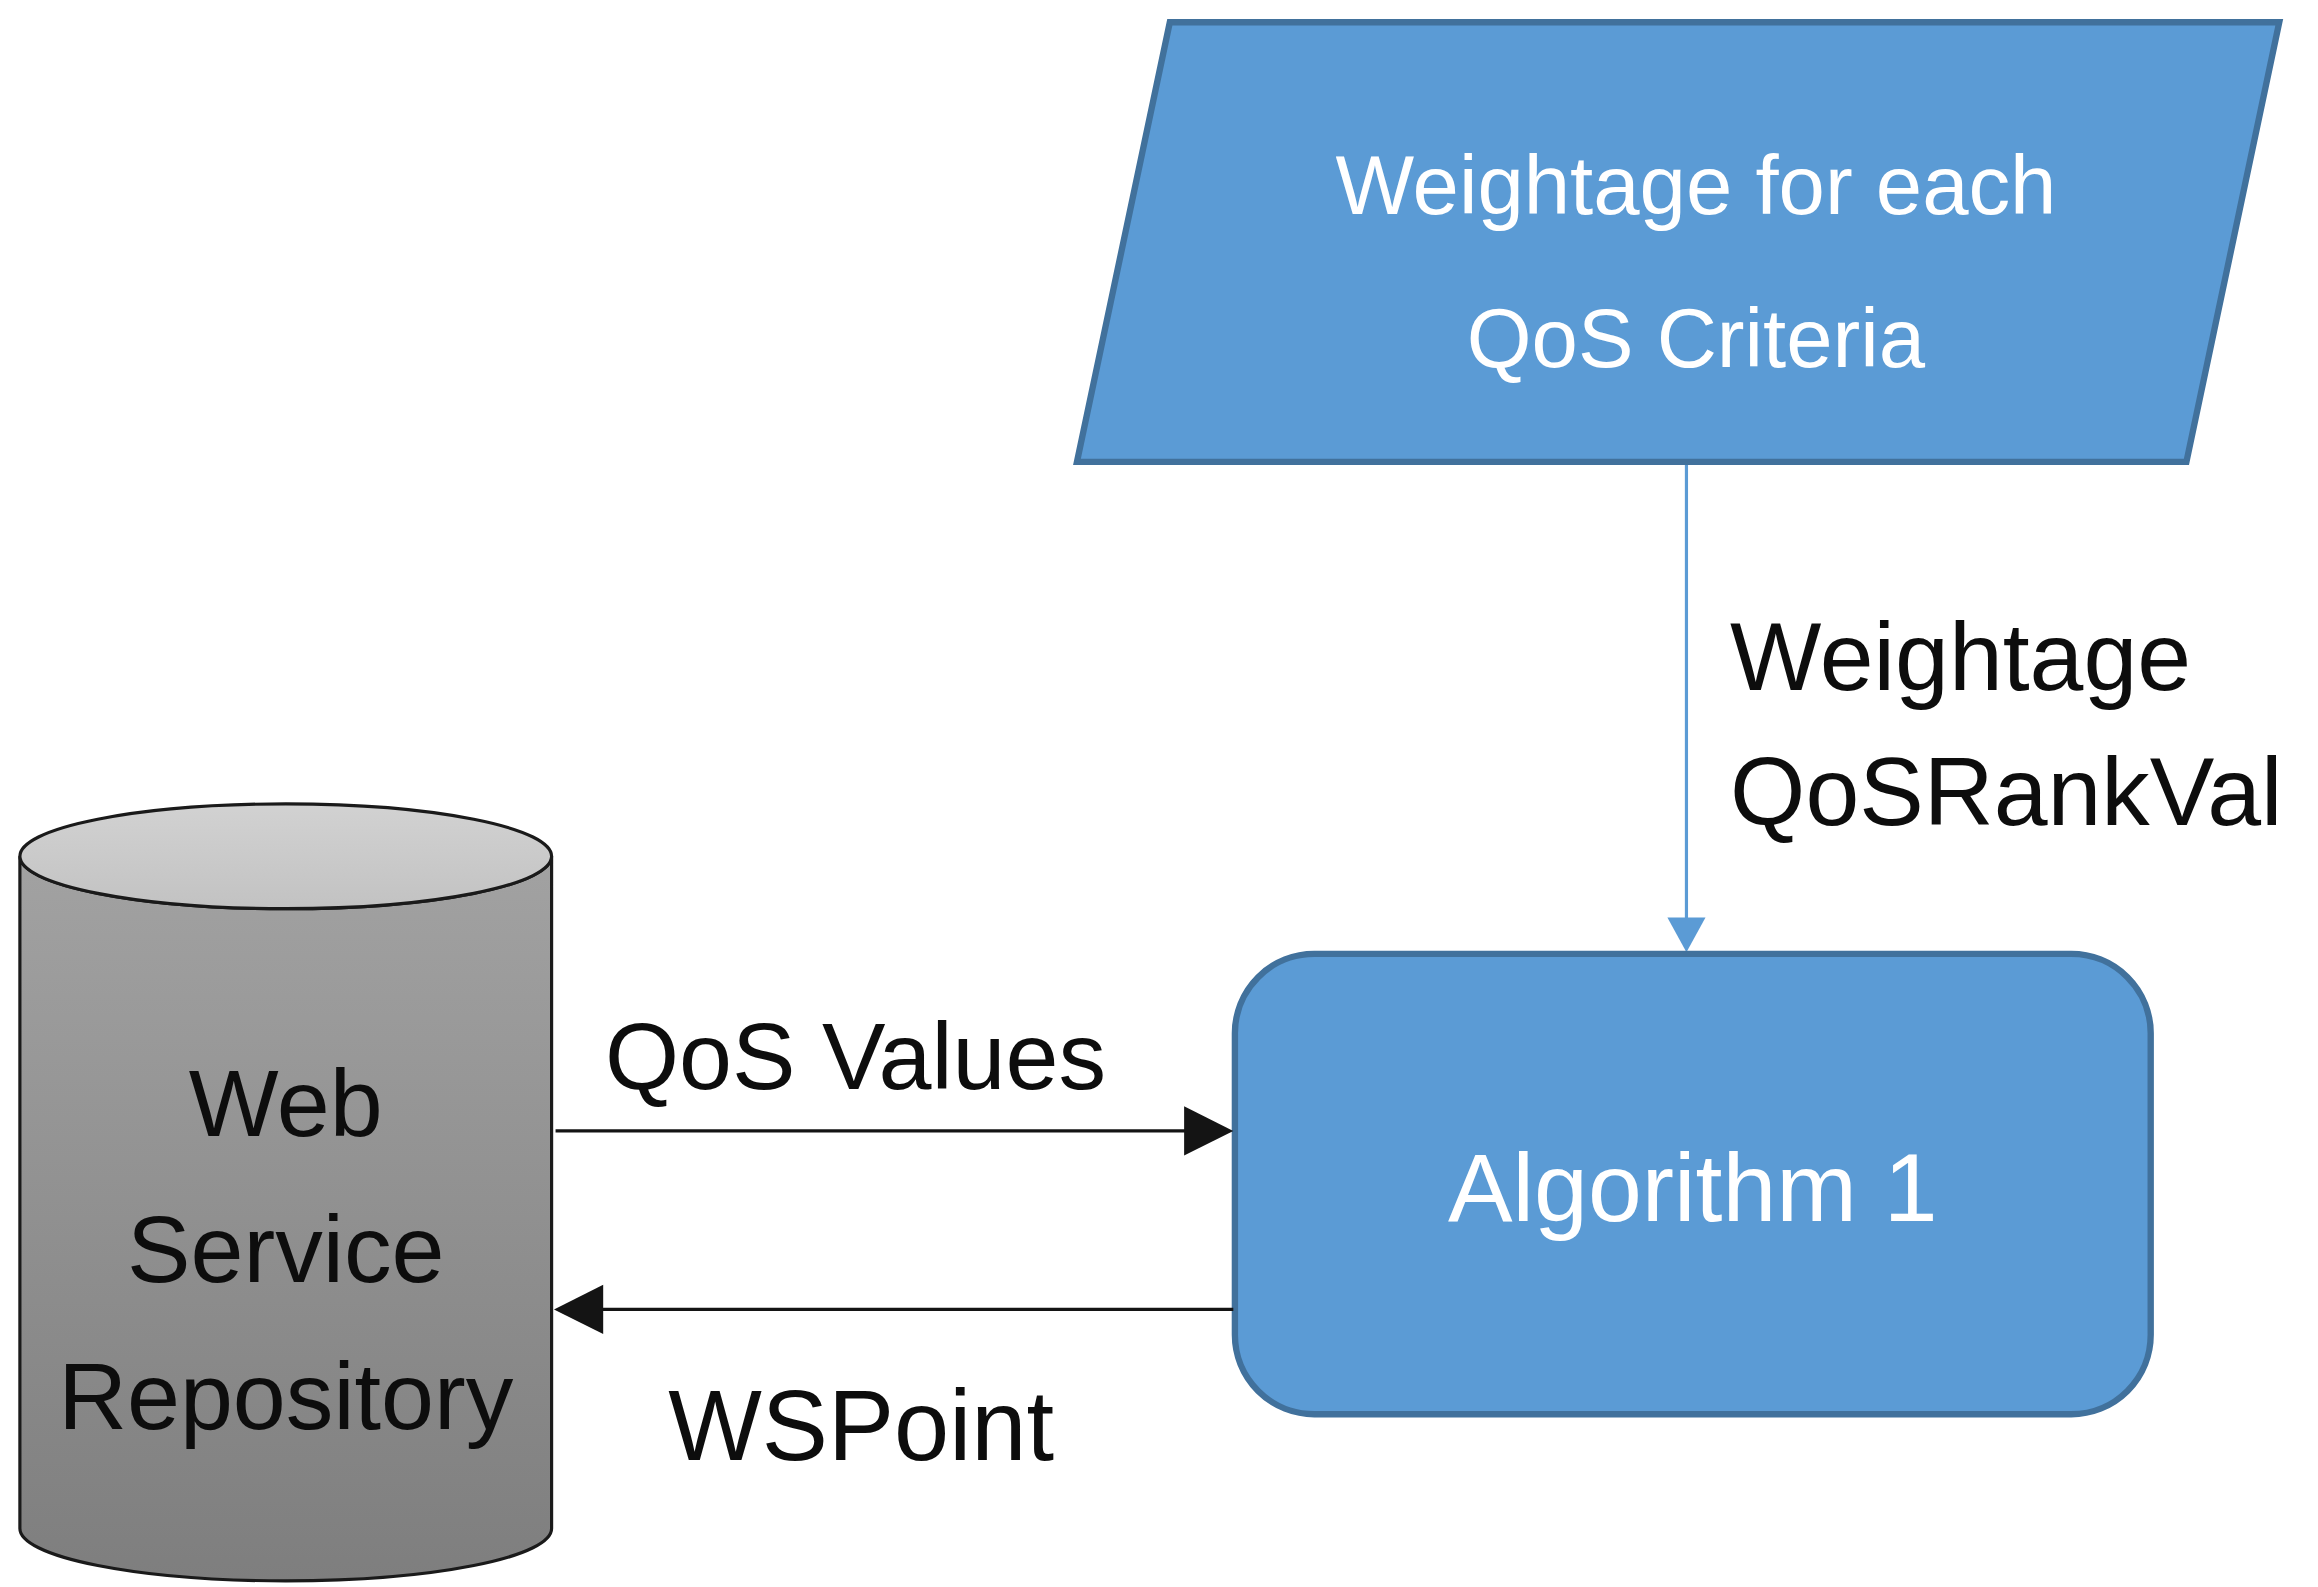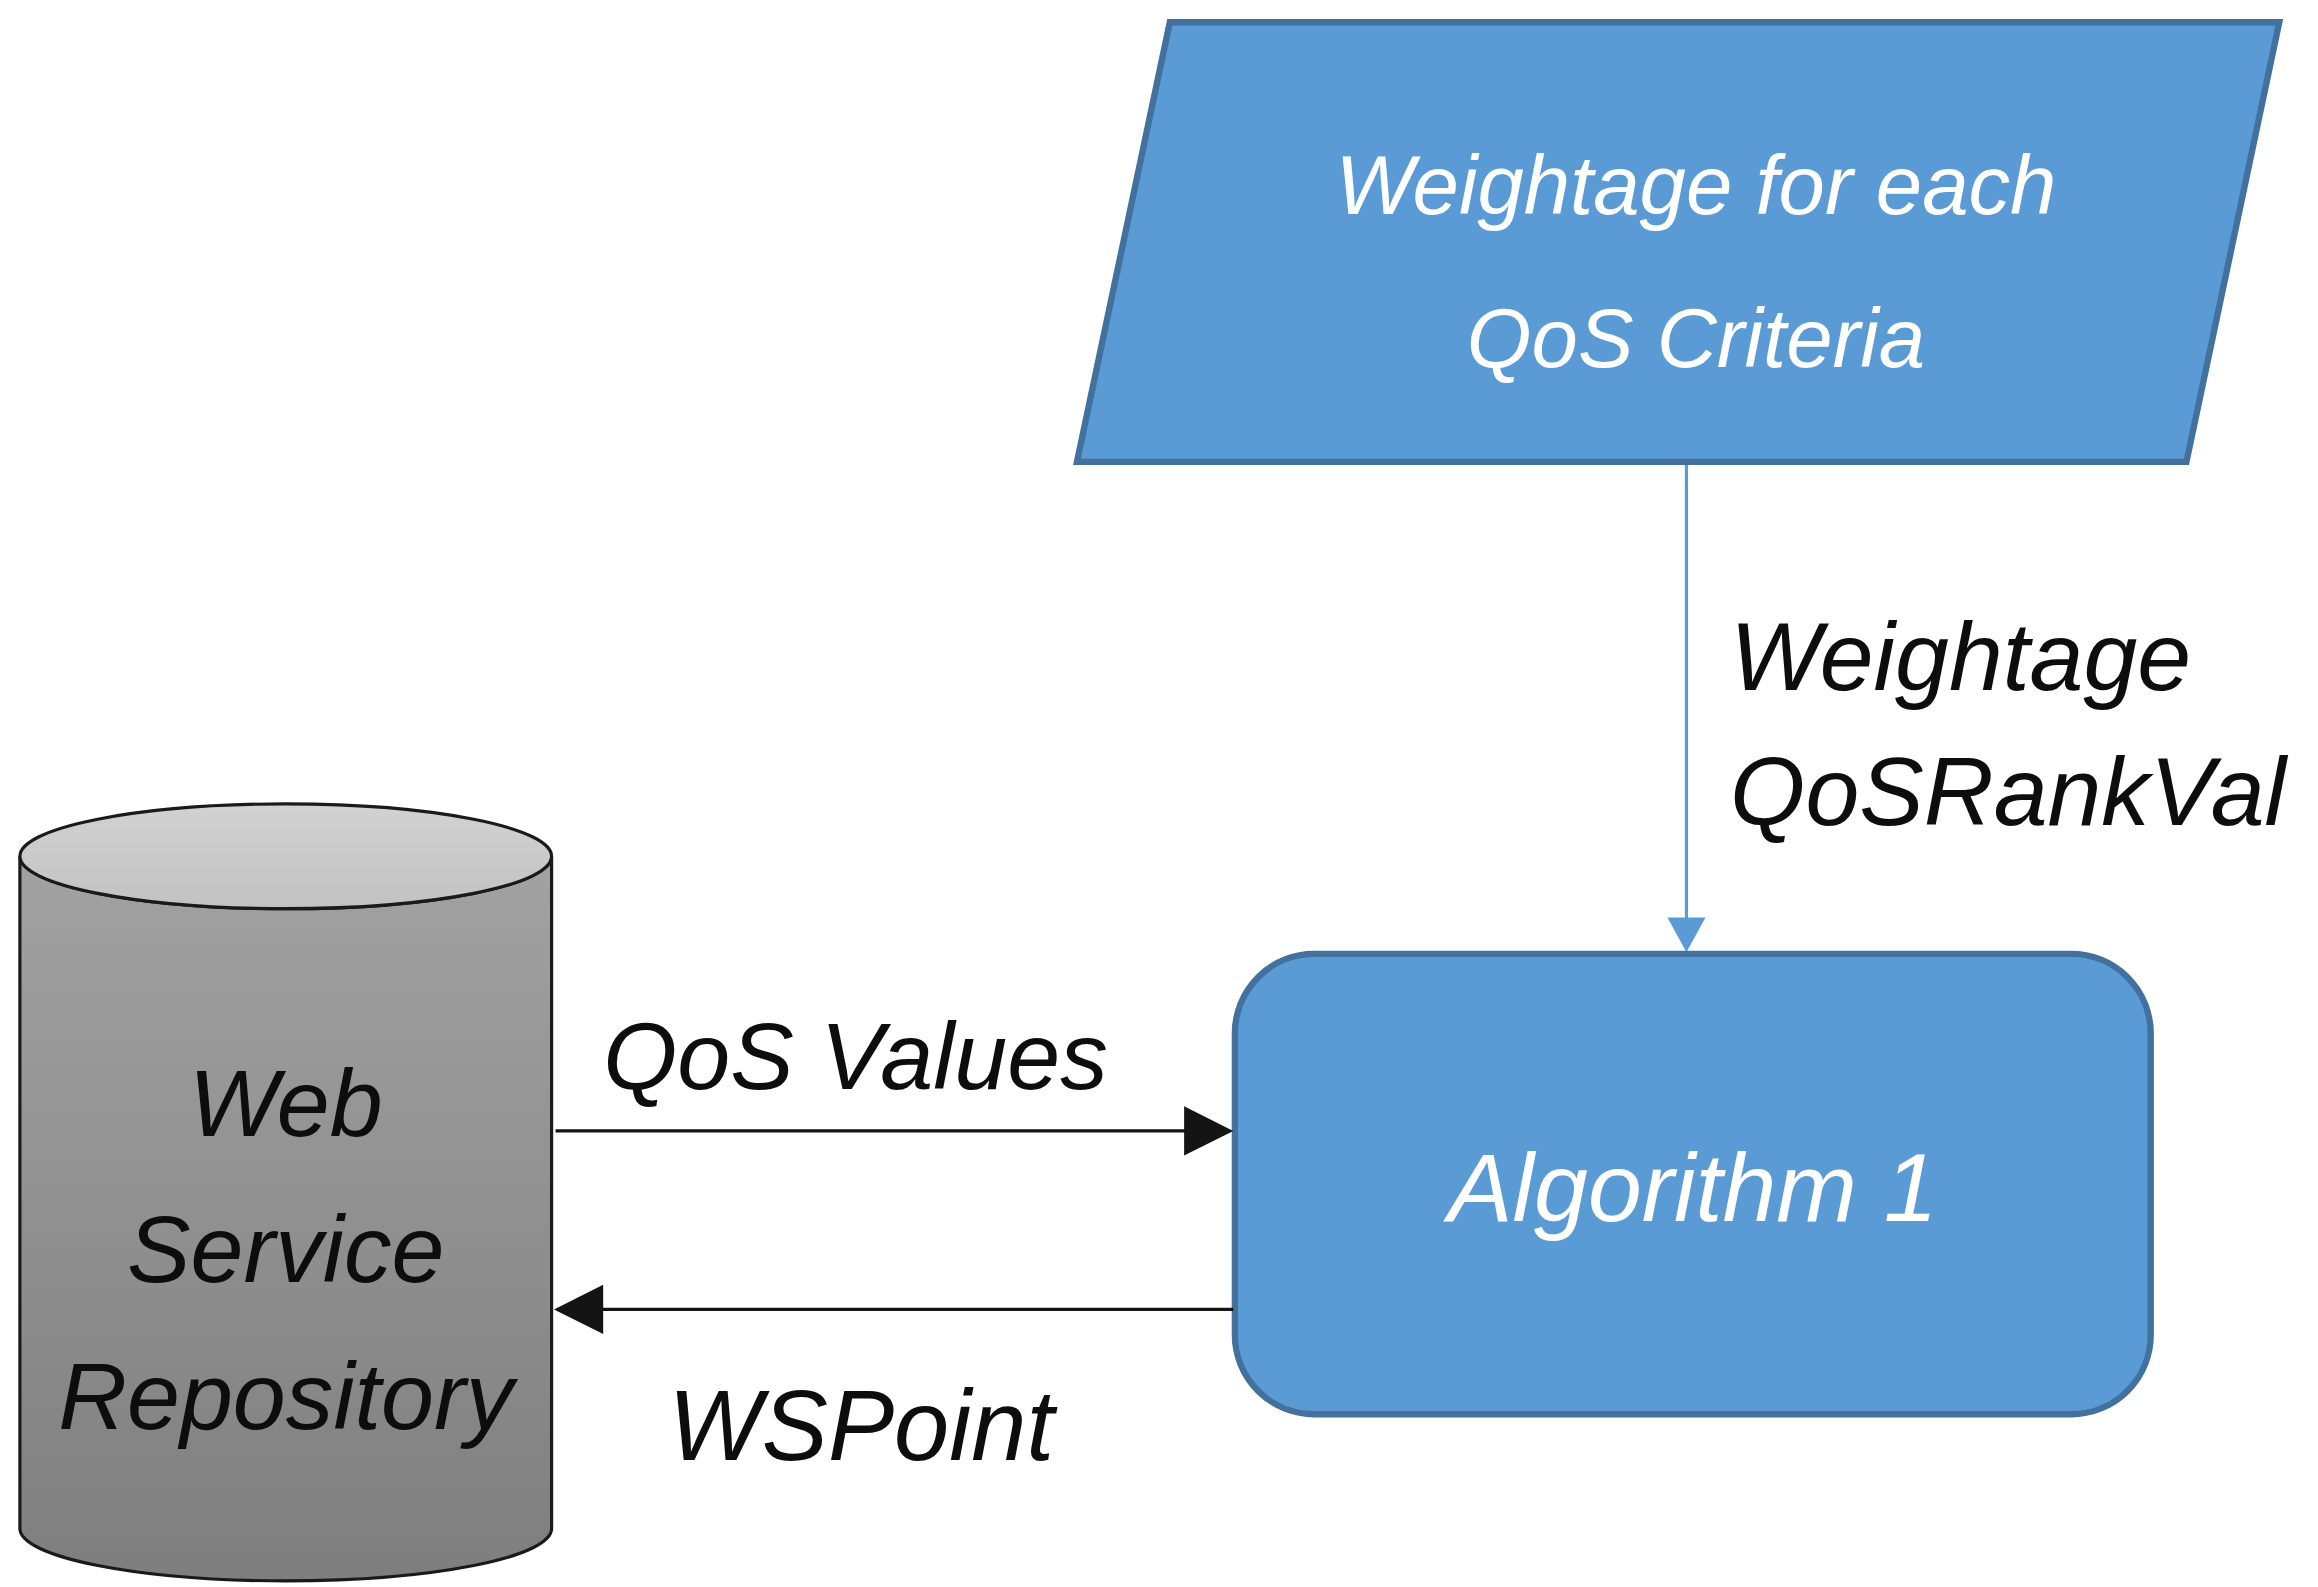--- a/index.html
+++ b/index.html
@@ -10,21 +10,21 @@
     --text_white:#FFFFFF;
     --text_black:#0D0D0D;
     --cylinder_top_light:#D2D2D2;
     --cylinder_top_dark:#C2C2C2;
     --cylinder_body_light:#A2A2A2;
     --cylinder_body_dark:#7E7E7E;
     --cylinder_outline:#1A1A1A;
     --background:#FFFFFF;
   }
   html,body{margin:0;padding:0;background:var(--background);}
-  .stage{width:2111px;height:1588px;position:relative;background:var(--background);font-style:italic;}
+  .stage{width:2111px;height:1588px;position:relative;background:var(--background);}
   svg{display:block;}
   text{font-family:"Liberation Sans","DejaVu Sans",sans-serif;font-weight:400;}
   .shape-text{fill:var(--text_white);}
   .dark-text{fill:var(--text_black);}
   .t105{font-size:105px;}
   .t120{font-size:120px;}
   .t122{font-size:122px;}
   .t125{font-size:125px;}
   .blue-fill{fill:var(--shape_blue);stroke:var(--shape_blue_border);stroke-width:8;}
   .blue-line{stroke:var(--arrow_blue);stroke-width:4;fill:none;}

